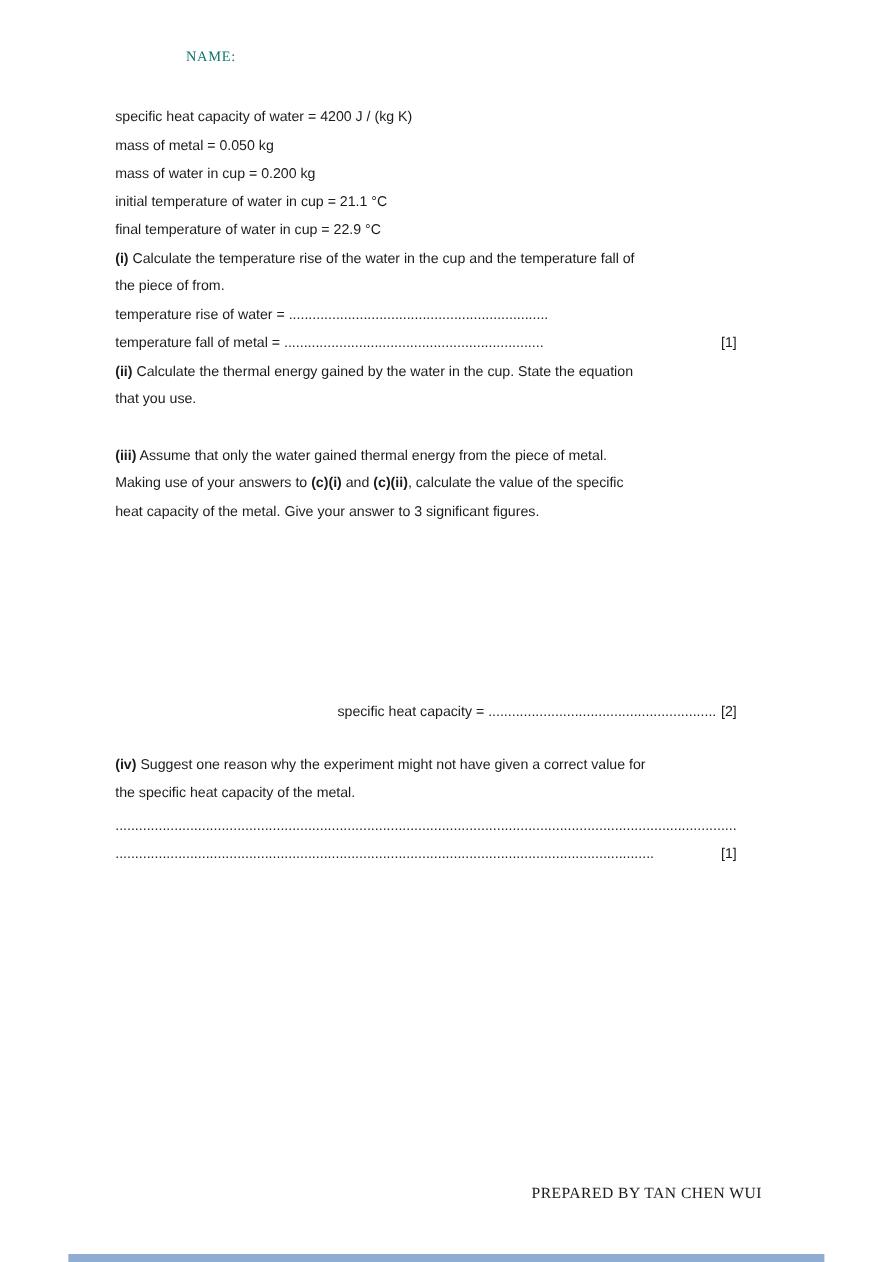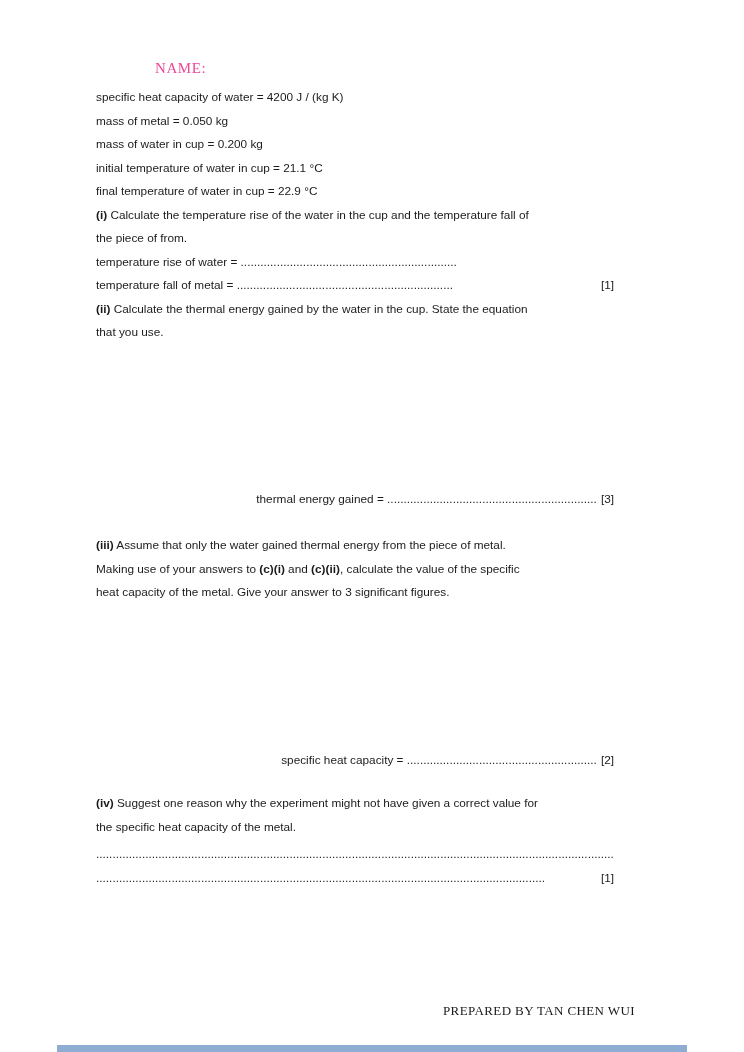--- a/index.html
+++ b/index.html
@@ -34,25 +34,25 @@
     padding-bottom: 13px; box-sizing: border-box;
     color: #ffffff;
     font-size: 11.5px;
     font-weight: bold;
     letter-spacing: 0.2px;
   }
   .diag-svg { position: absolute; left: 0; top: 0; }
 
   .name-label {
     position: absolute;
-    left: 155px; top: 60px;
+    left: 155px; top: 40px;
     font-family: "Liberation Serif", serif;
-    font-size: 15px;
+    font-size: 12px;
     letter-spacing: 0.6px;
-    color: #ec4899;
+    color: #0f766e;
   }
 
   
   .content {
     position: absolute;
     left: 96px; top: 86px;
     width: 518px;
   }
   .ln {
     margin: 0;
@@ -76,21 +76,20 @@
 
   
   .footer-credit {
     position: absolute;
     top: 986px;
     right: 109px;
     font-family: "Liberation Serif", serif;
     font-size: 13px;
     letter-spacing: 0.4px;
     color: #1a1a1a;
-    margin-top: 17px;
   }
   .bottom-bar {
     position: absolute;
     left: 57px;
     bottom: 0;
     width: 630px;
     height: 7px;
     background: #8fadd3;
   }
 </style>
@@ -114,23 +113,20 @@
     <p class="ln">the piece of from.</p>
     <p class="ln dotline">temperature rise of water = ..................................................................</p>
     <p class="ln between">
       <span class="left-part">temperature fall of metal = ..................................................................</span>
       <span>[1]</span>
     </p>
 
     <p class="ln"><b>(ii)</b><span> Calculate the thermal energy gained by the water in the cup. State the equation</span></p>
     <p class="ln">that you use.</p>
 
-    <p class="ln answer-right gap-thermal">
-      <span>thermal energy gained = ................................................................</span><span class="marks">[3]</span>
-    </p>
 
     <p class="ln gap-q3"><b>(iii)</b><span> Assume that only the water gained thermal energy from the piece of metal.</span></p>
     <p class="ln"><span>Making use of your answers to </span><b>(c)(i)</b><span> and </span><b>(c)(ii)</b><span>, calculate the value of the specific</span></p>
     <p class="ln">heat capacity of the metal. Give your answer to 3 significant figures.</p>
 
     <p class="ln answer-right gap-shc">
       <span>specific heat capacity = ..........................................................</span><span class="marks">[2]</span>
     </p>
 
     <p class="ln gap-q4"><b>(iv)</b><span> Suggest one reason why the experiment might not have given a correct value for</span></p>

